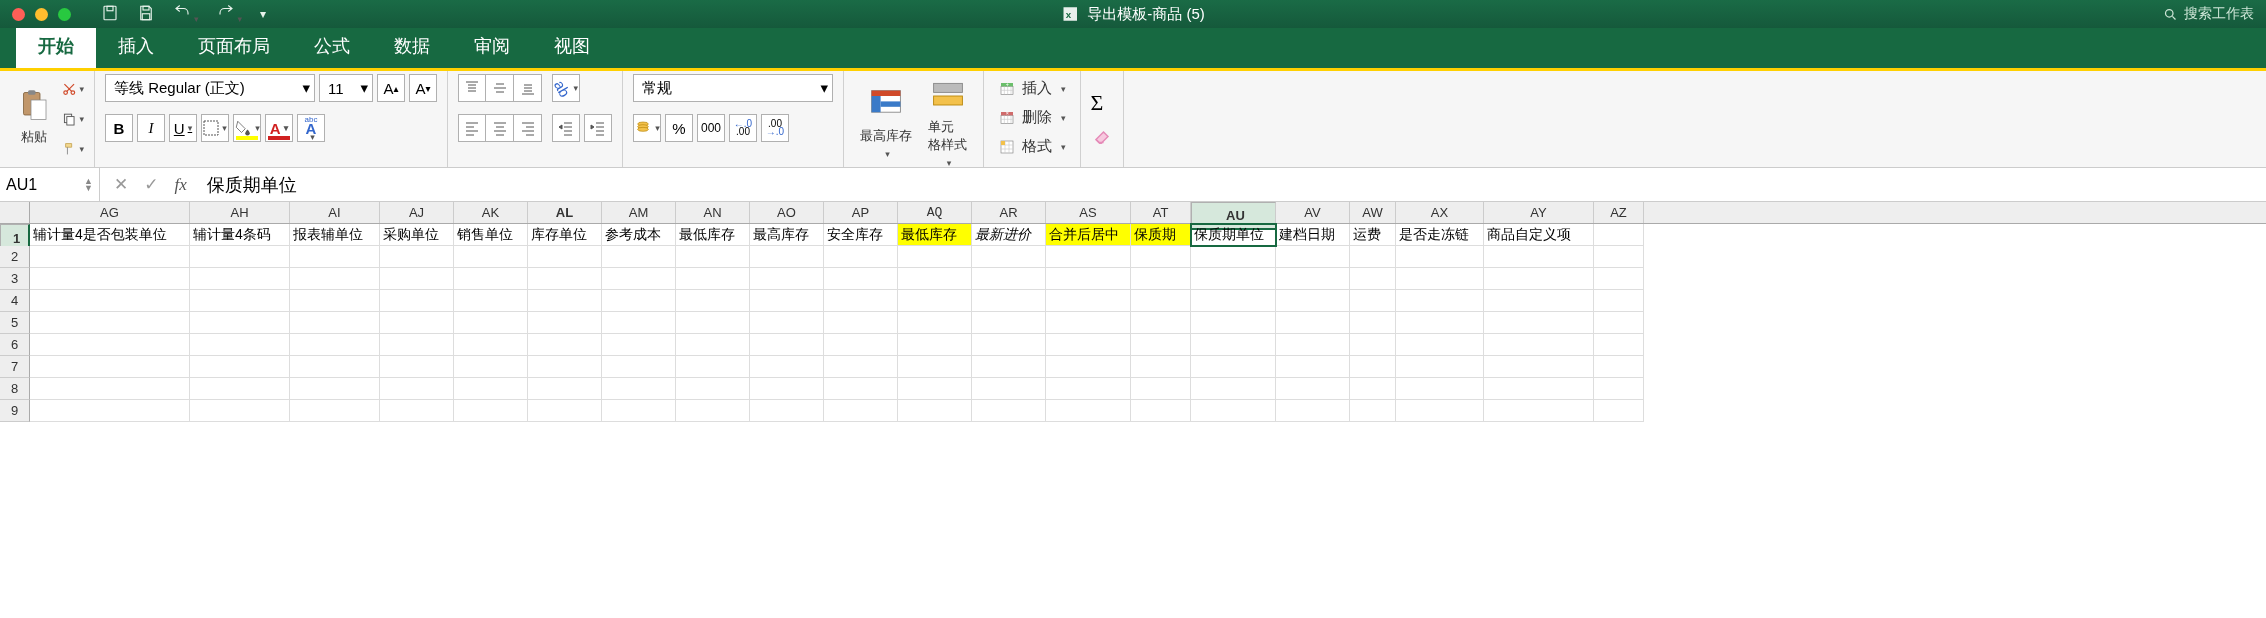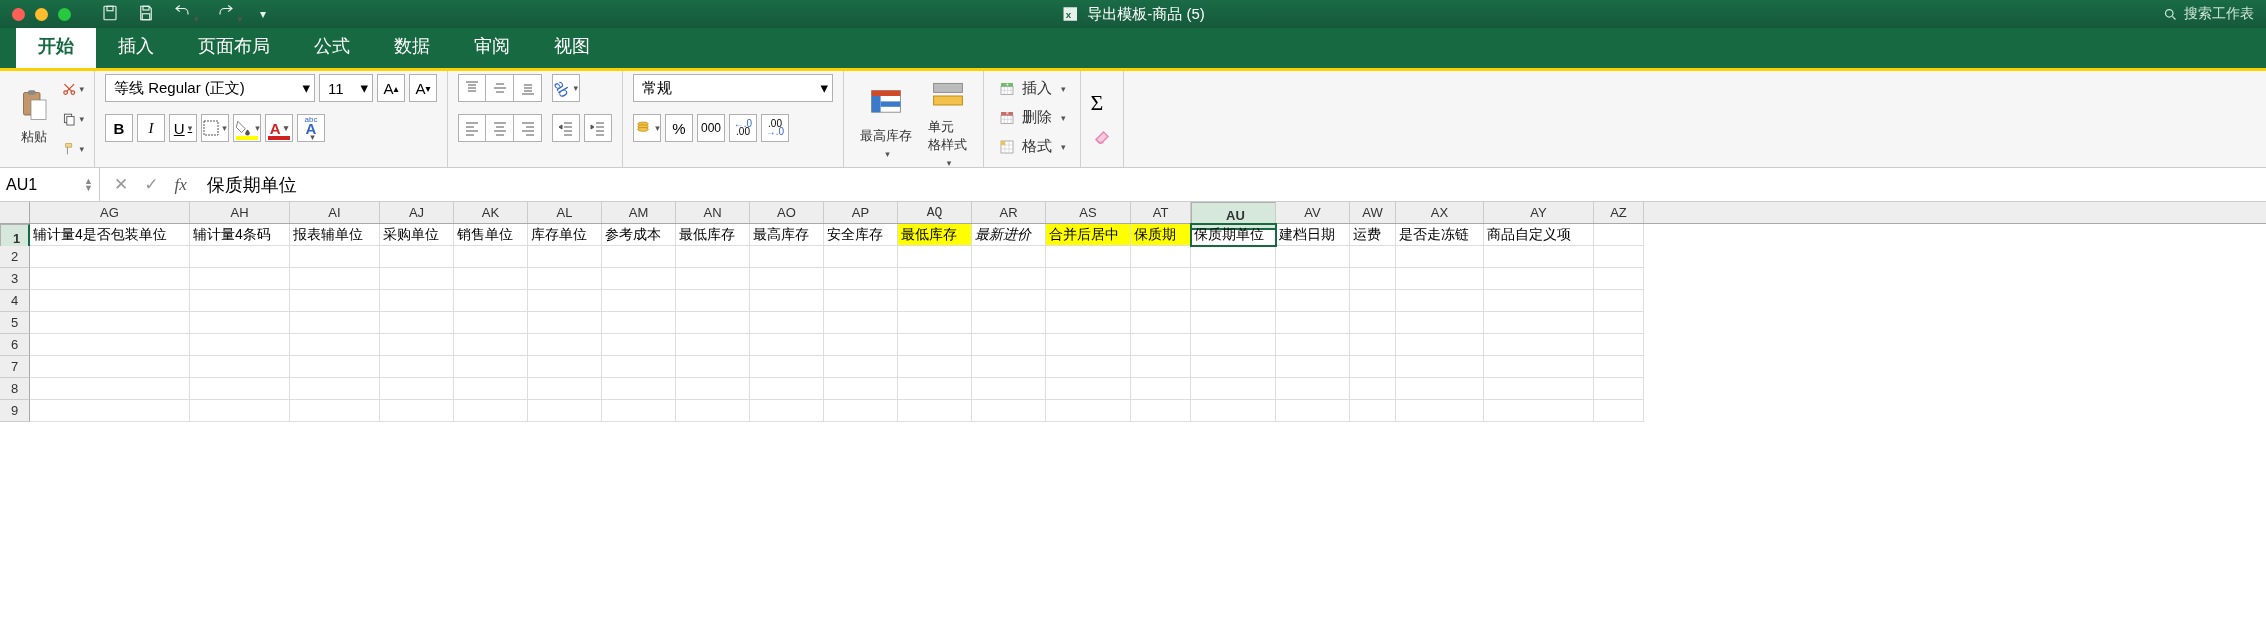--- a/index.html
+++ b/index.html
@@ -356,21 +356,21 @@
 </div>
 
 <div class="grid-wrap">
   <div class="colhdrs" id="colhdrs">
       <div class="rownum-spacer"></div>
       <div class="ch" style="width: 160px;">AG</div>
       <div class="ch" style="width: 100px;">AH</div>
       <div class="ch" style="width: 90px;">AI</div>
       <div class="ch" style="width: 74px;">AJ</div>
       <div class="ch" style="width: 74px;">AK</div>
-      <div class="ch" style="width: 74px;">AL</div>
+      <div class="ch" style="width: 74px; font-weight: bold;">AL</div>
       <div class="ch" style="width: 74px;">AM</div>
       <div class="ch" style="width: 74px;">AN</div>
       <div class="ch" style="width: 74px;">AO</div>
       <div class="ch" style="width: 74px;">AP</div>
       <div class="ch" style="width: 74px; font-family: Liberation Mono, monospace;">AQ</div>
       <div class="ch" style="width: 74px;">AR</div>
       <div class="ch" style="width: 85px;">AS</div>
       <div class="ch" style="width: 60px;">AT</div>
       <div class="ch sel" style="width: 85px;">AU</div>
       <div class="ch" style="width: 74px;">AV</div>

